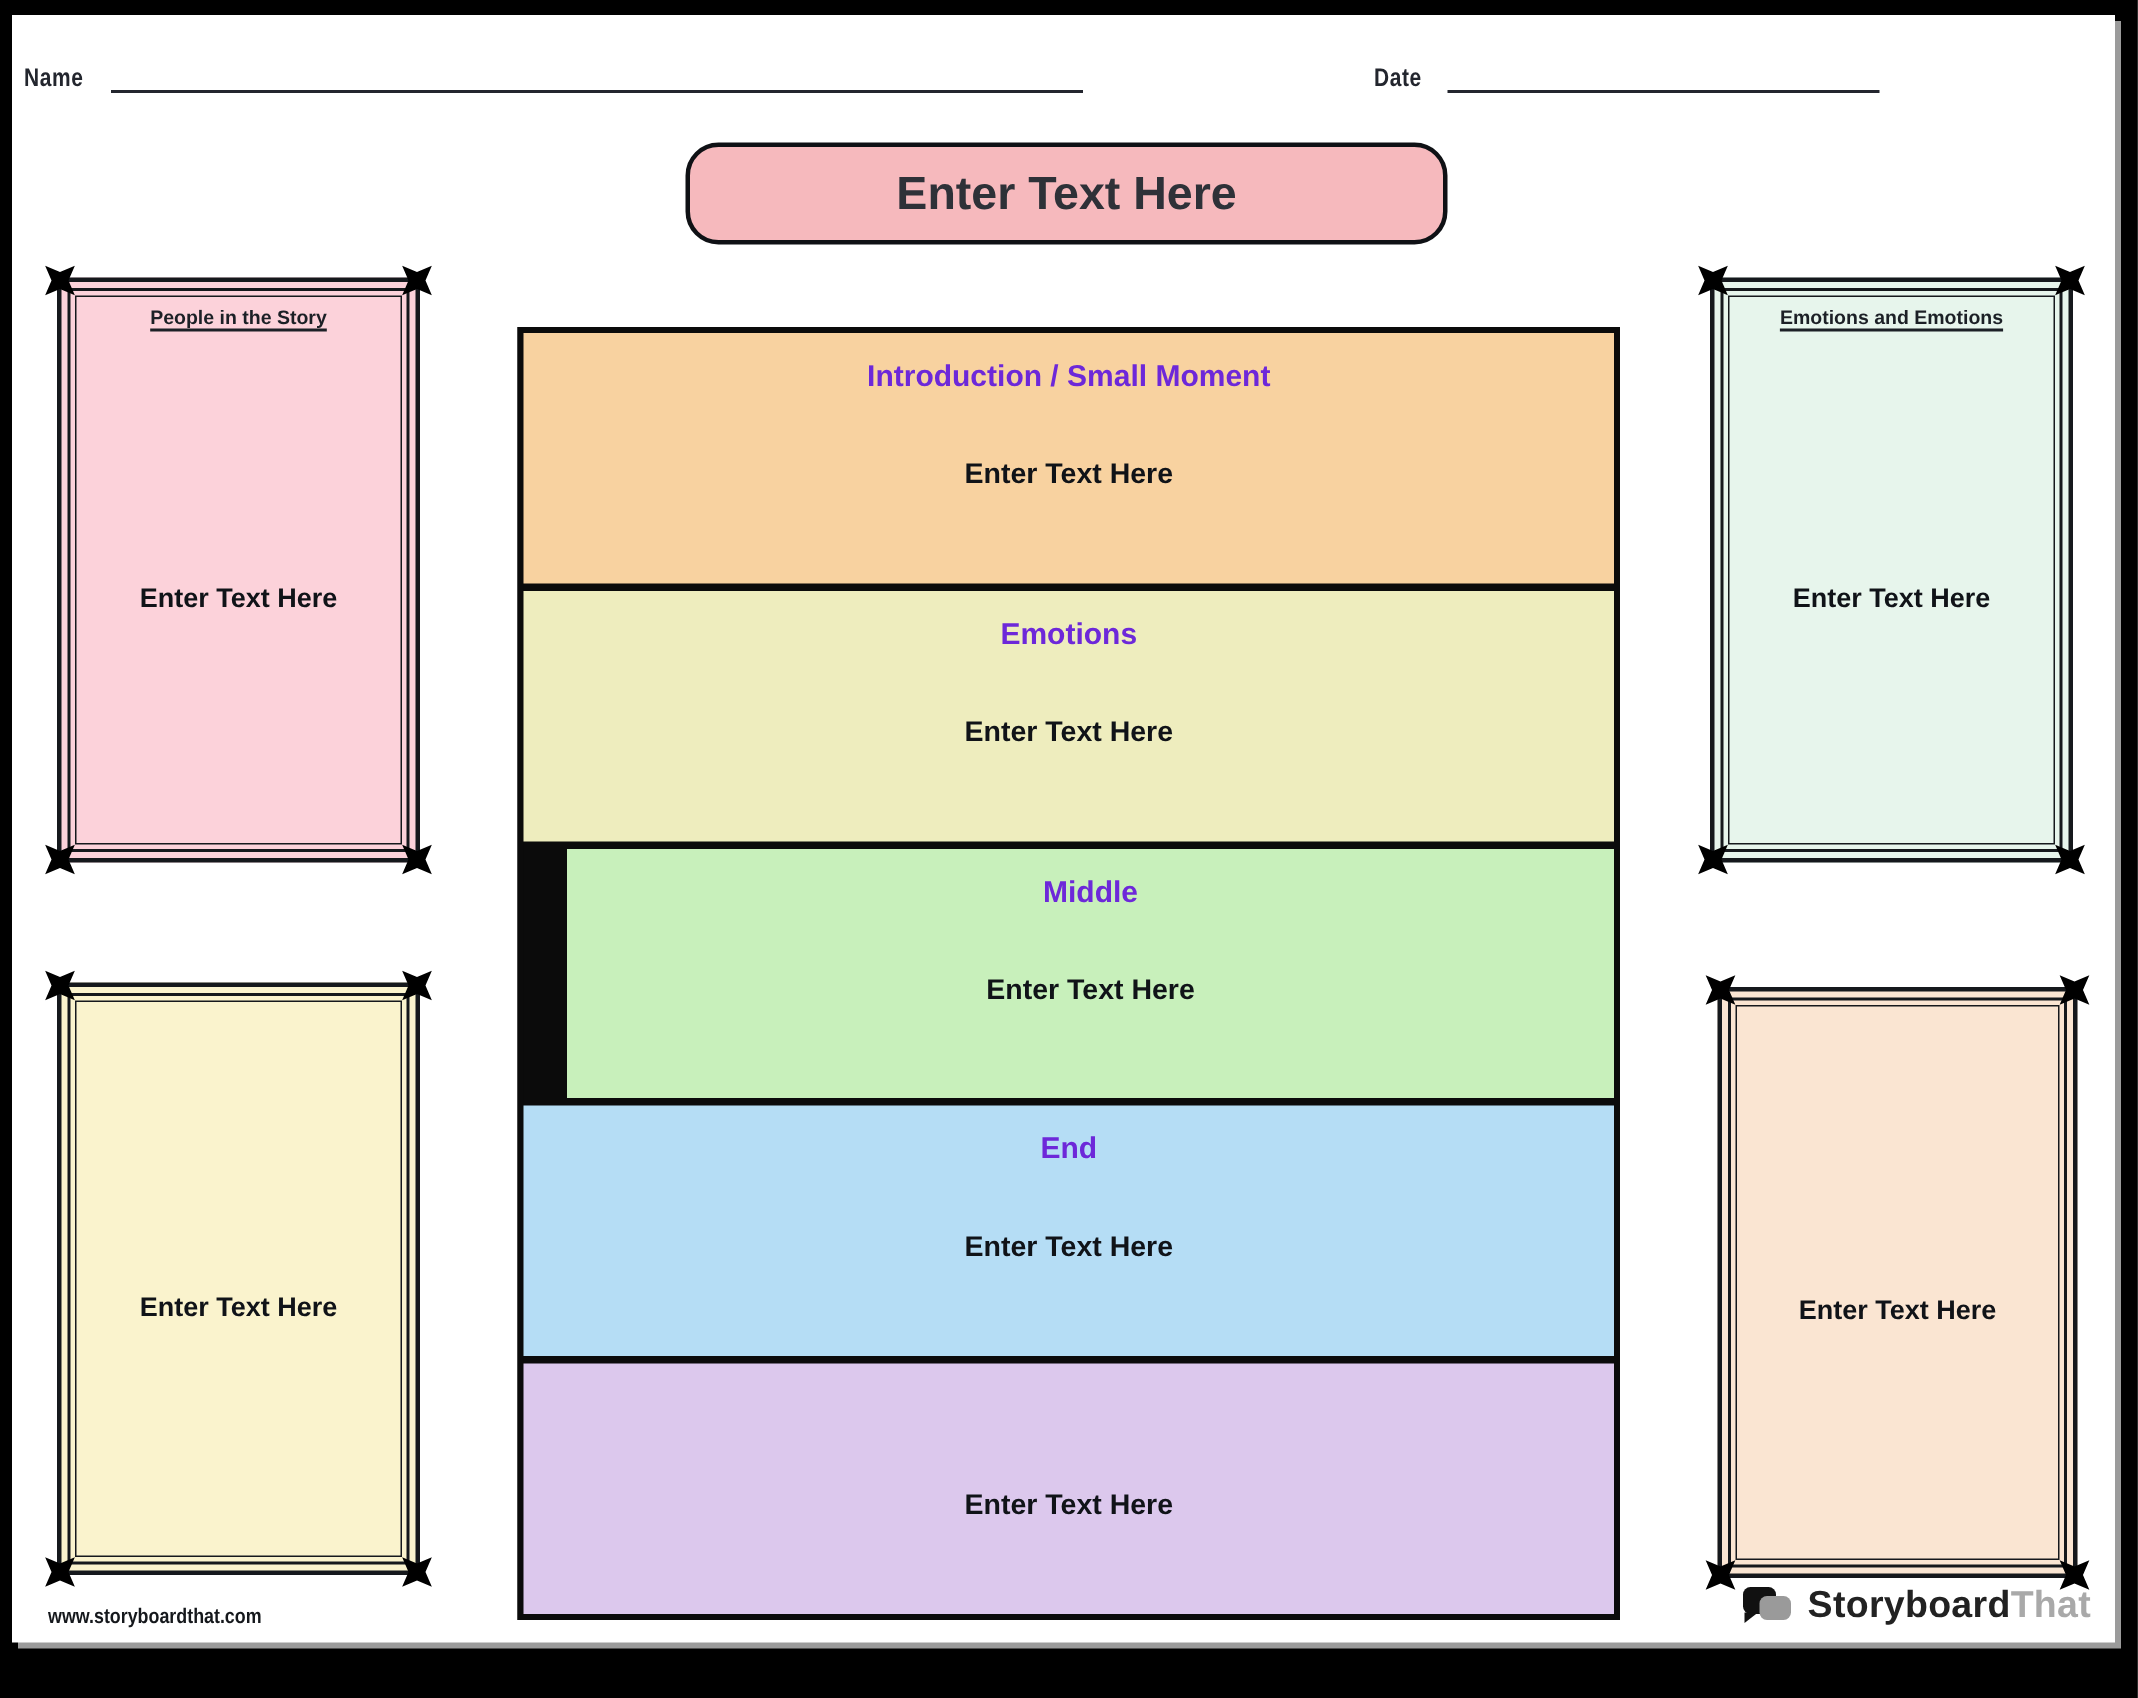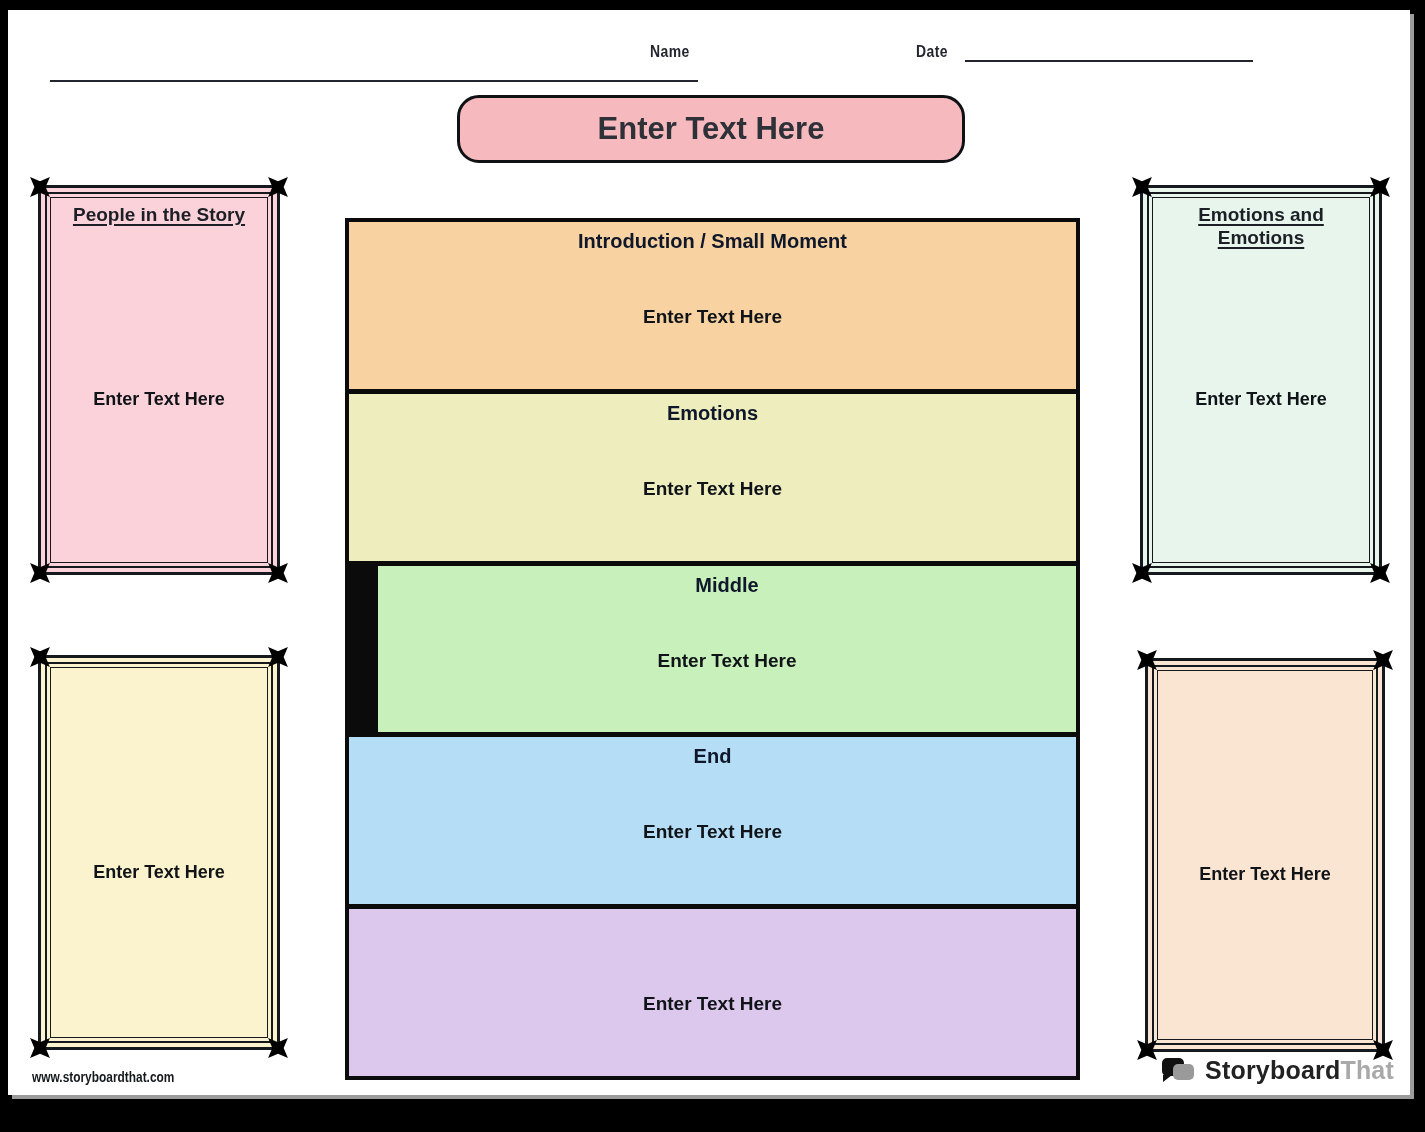--- a/index.html
+++ b/index.html
@@ -6,48 +6,48 @@
   html,body { width:1425px; height:1132px; background:#000; font-family:"Liberation Sans", sans-serif; }
   .canvas { position:relative; width:1425px; height:1132px; background:#000; overflow:hidden; }
   .page { position:absolute; left:8px; top:10px; width:1402px; height:1085px; background:#ffffff;
           box-shadow:4px 4px 0 #9b9b9b; }
 
   
   .field-row { position:absolute; display:flex; align-items:flex-end; }
   .field-label { font-size:17px; font-weight:700; color:#23262e; display:inline-block;
                  transform:scaleX(.82); transform-origin:left bottom; letter-spacing:.5px; }
   .field-line { border-bottom:2px solid #23262e; height:20px; margin-left:10px; }
-  .name-row { left:32px; top:32px;flex-direction:column; }
+  .name-row { left:8px; top:32px; }
   .name-row .field-line { width:648px; }
   .date-row { left:908px; top:32px; }
   .date-row .field-line { width:288px; }
 
   
   .title-banner { position:absolute; left:449px; top:85px; width:508px; height:68px;
                   border:3px solid #0f1115; border-radius:22px; display:flex; align-items:center;
                   justify-content:center; font-size:31px; font-weight:700; color:#2e3138; }
 
   
   .story-table { position:absolute; left:337px; top:208px; width:735px; height:862px;
                  border:4px solid #0b0b0b; display:flex; flex-direction:column; background:#0b0b0b; }
   .t-row { position:relative; flex:1; }
   .t-row + .t-row { margin-top:5px; }
-  .t-row-title { text-align:center; padding-top:8px; font-size:20px; font-weight:700; color:#0f172a; }
+  .t-row-title { text-align:center; padding-top:18px; font-size:20px; font-weight:700; color:#6d28d9; }
   .t-row-placeholder { position:absolute; left:0; right:0; top:57%; transform:translateY(-50%);
                        text-align:center; font-size:19px; font-weight:700; color:#101318; }
 
   
   .frame { position:absolute; border:3px solid #15181c; }
   .frame::before { content:""; position:absolute; inset:4px; border:2px solid #15181c; pointer-events:none; }
   .frame::after  { content:""; position:absolute; inset:9px; border:1px solid #15181c; pointer-events:none; }
   .box-pink   { left:30px;  top:175px; width:242px; height:390px; }
   .box-yellow { left:30px;  top:645px; width:242px; height:395px; }
   .box-mint   { left:1132px; top:175px; width:242px; height:390px; }
   .box-peach  { left:1137px; top:648px; width:240px; height:394px; }
-  .box-title { position:relative; z-index:3; text-align:center; padding:16px 14px 0; font-size:19px;
+  .box-title { position:relative; z-index:3; text-align:center; padding:16px 14px 0; font-size:13px;
                font-weight:700; color:#1c2026; line-height:1.2; text-decoration:underline;
                text-decoration-thickness:2px; text-underline-offset:3px; }
   .box-placeholder { position:absolute; z-index:3; left:0; right:0; top:55%; transform:translateY(-50%);
                      text-align:center; font-size:18px; font-weight:700; color:#101318; }
   .corner { position:absolute; width:30px; height:30px; z-index:4; }
   .corner.tl { left:-16px; top:-16px; }
   .corner.tr { right:-16px; top:-16px; }
   .corner.bl { left:-16px; bottom:-16px; }
   .corner.br { right:-16px; bottom:-16px; }
   .corner svg { width:100%; height:100%; transform:rotate(45deg); }

